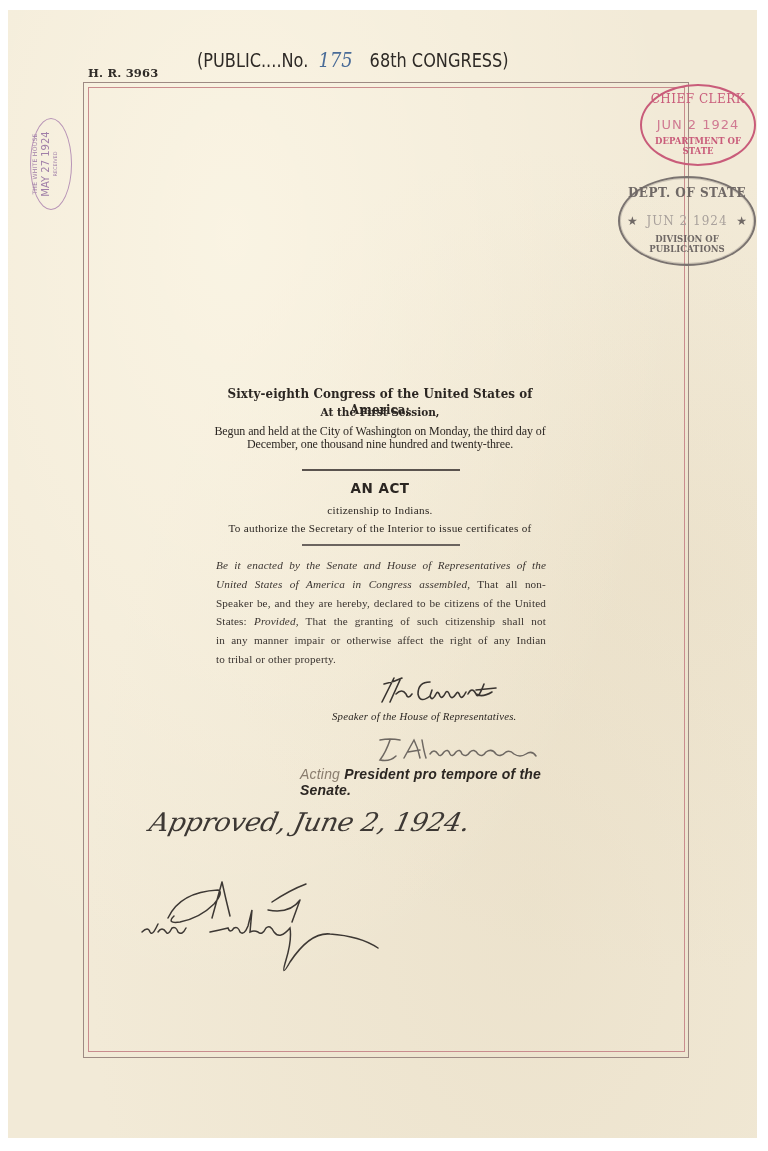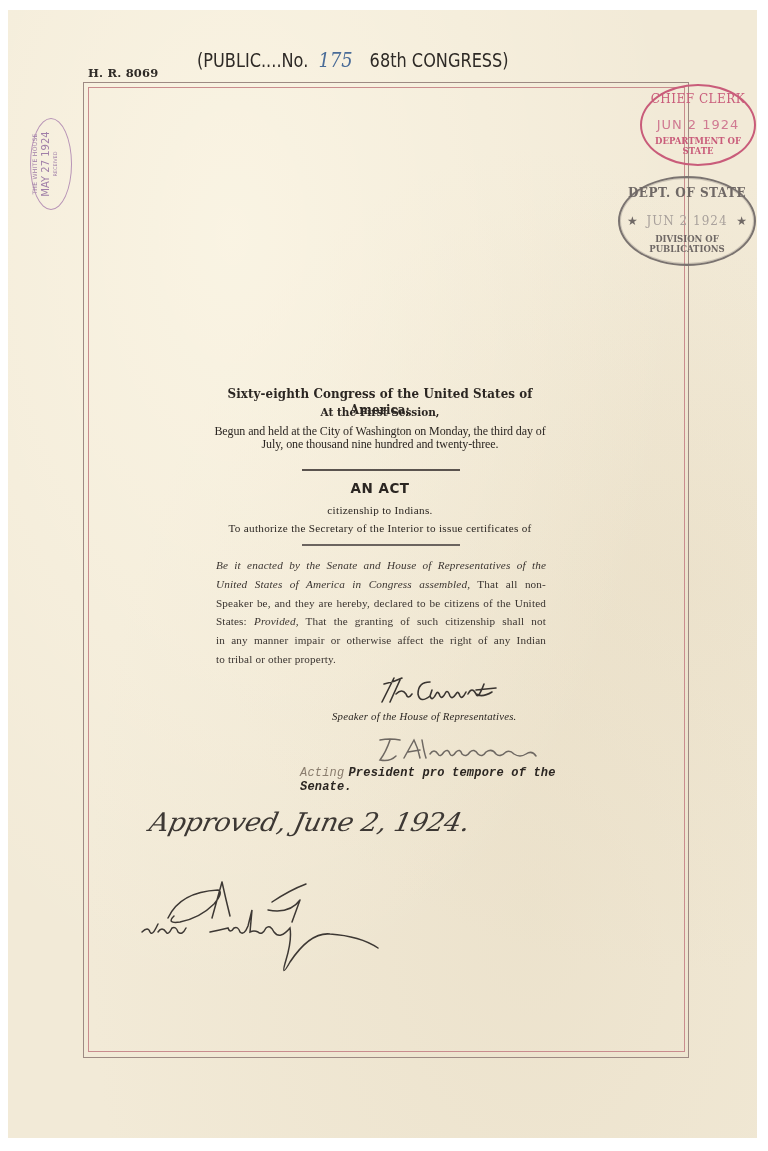--- a/index.html
+++ b/index.html
@@ -106,38 +106,38 @@
     .enacting .it { font-style: italic; }
     .enacting .line { display: block; text-align: justify; text-align-last: justify; white-space: nowrap; }
     .enacting .line.last { text-align-last: left; }
 
     .speaker-title {
       position: absolute; left: 332px; top: 710px; width: 240px;
       font-family: "Liberation Serif", serif; font-style: italic; font-size: 10.8px; letter-spacing: 0.2px;
     }
     .senate-title {
       position: absolute; left: 300px; top: 766px; width: 280px;
-      font-family: Liberation Mono, monospace; font-style: italic; font-size: 12px; letter-spacing: 0.2px;
+      font-family: Liberation Sans, sans-serif; font-style: italic; font-size: 14px; letter-spacing: 0.2px;
     }
     .senate-title .acting { color: #8a7d6e; font-style: italic; margin-right: 4px; }
     .senate-title .rest { font-weight: bold; }
 
     .sig { position: absolute; }
     .approved {
       position: absolute; left: 150px; top: 806px;
       font-family: "DejaVu Serif", serif; font-style: italic; font-size: 27px; color: #3d3834;
       transform: skewX(-12deg) scaleY(0.95); letter-spacing: -0.5px;
     }
   </style>
 </head>
 <body>
 
 <div class="paper"></div>
 
-<div class="hr-number">H. R. 8069</div>
+<div class="hr-number">H. R. 3963</div>
 
 <div class="public-line">
   <span>(PUBLIC....No.</span><span class="num">175</span><span>68th CONGRESS)</span>
 </div>
 
 <div class="border-outer"></div>
 <div class="border-inner"></div>
 
 <div class="stamp stamp-white">
   <div class="rot">
@@ -158,21 +158,21 @@
   <span class="star l">★</span>
   <div class="date">JUN  2  1924</div>
   <span class="star r">★</span>
   <div class="bottom">DIVISION OF PUBLICATIONS</div>
 </div>
 
 <div class="title-gothic">Sixty-eighth Congress of the United States of America;</div>
 <div class="session">At the First Session,</div>
 <div class="begun">
   <div>Begun and held at the City of Washington on Monday, the third day of</div>
-  <div>July, one thousand nine hundred and twenty-three.</div>
+  <div>December, one thousand nine hundred and twenty-three.</div>
 </div>
 
 <div class="rule r1"></div>
 
 <div class="an-act">AN ACT</div>
 <div class="act-desc">
   <div>citizenship to Indians.</div>
   <div>To authorize the Secretary of the Interior to issue certificates of</div>
 </div>
 

